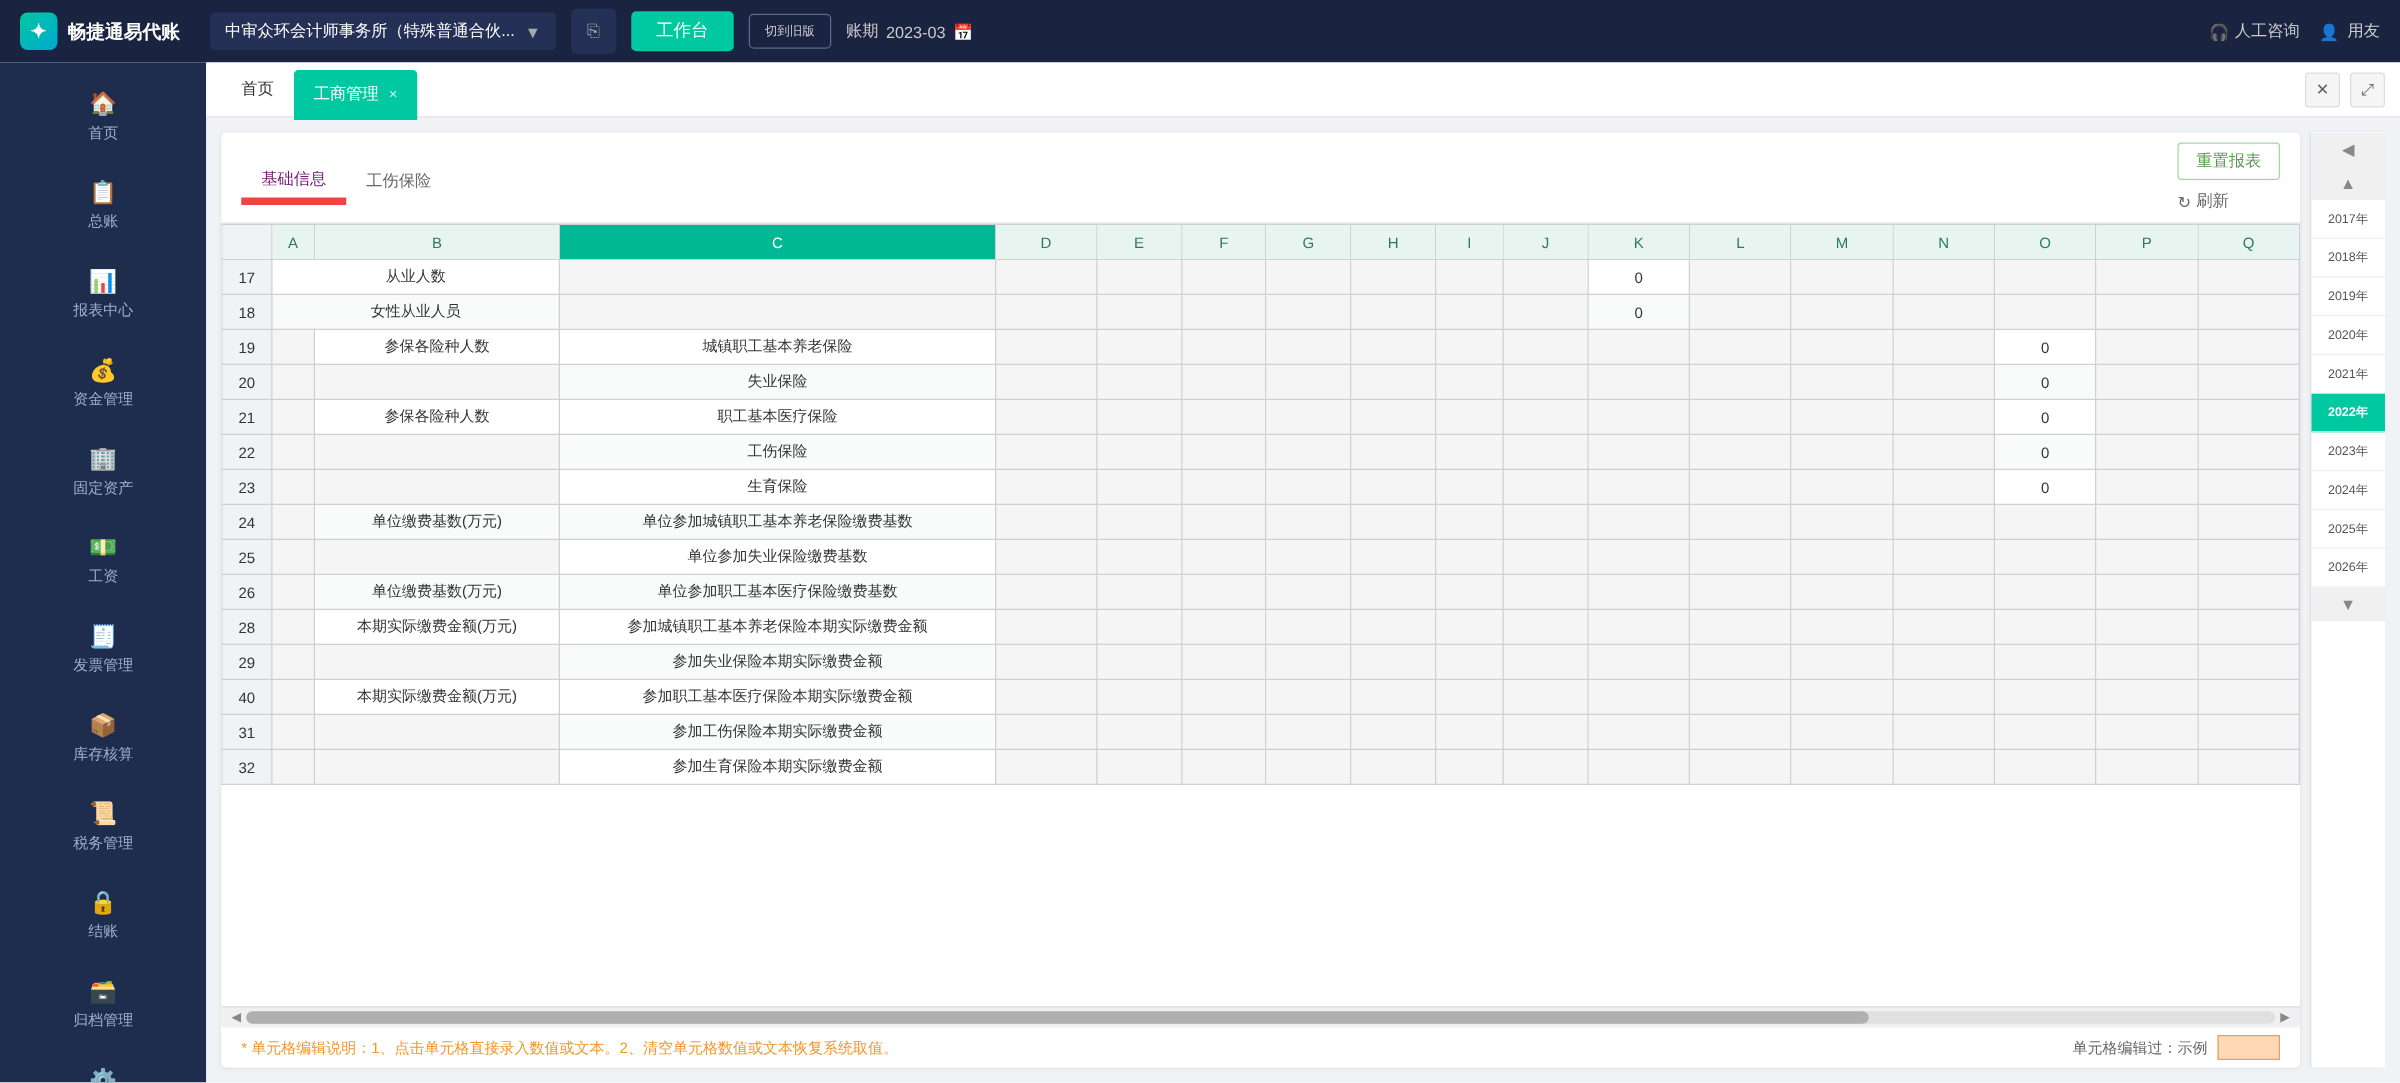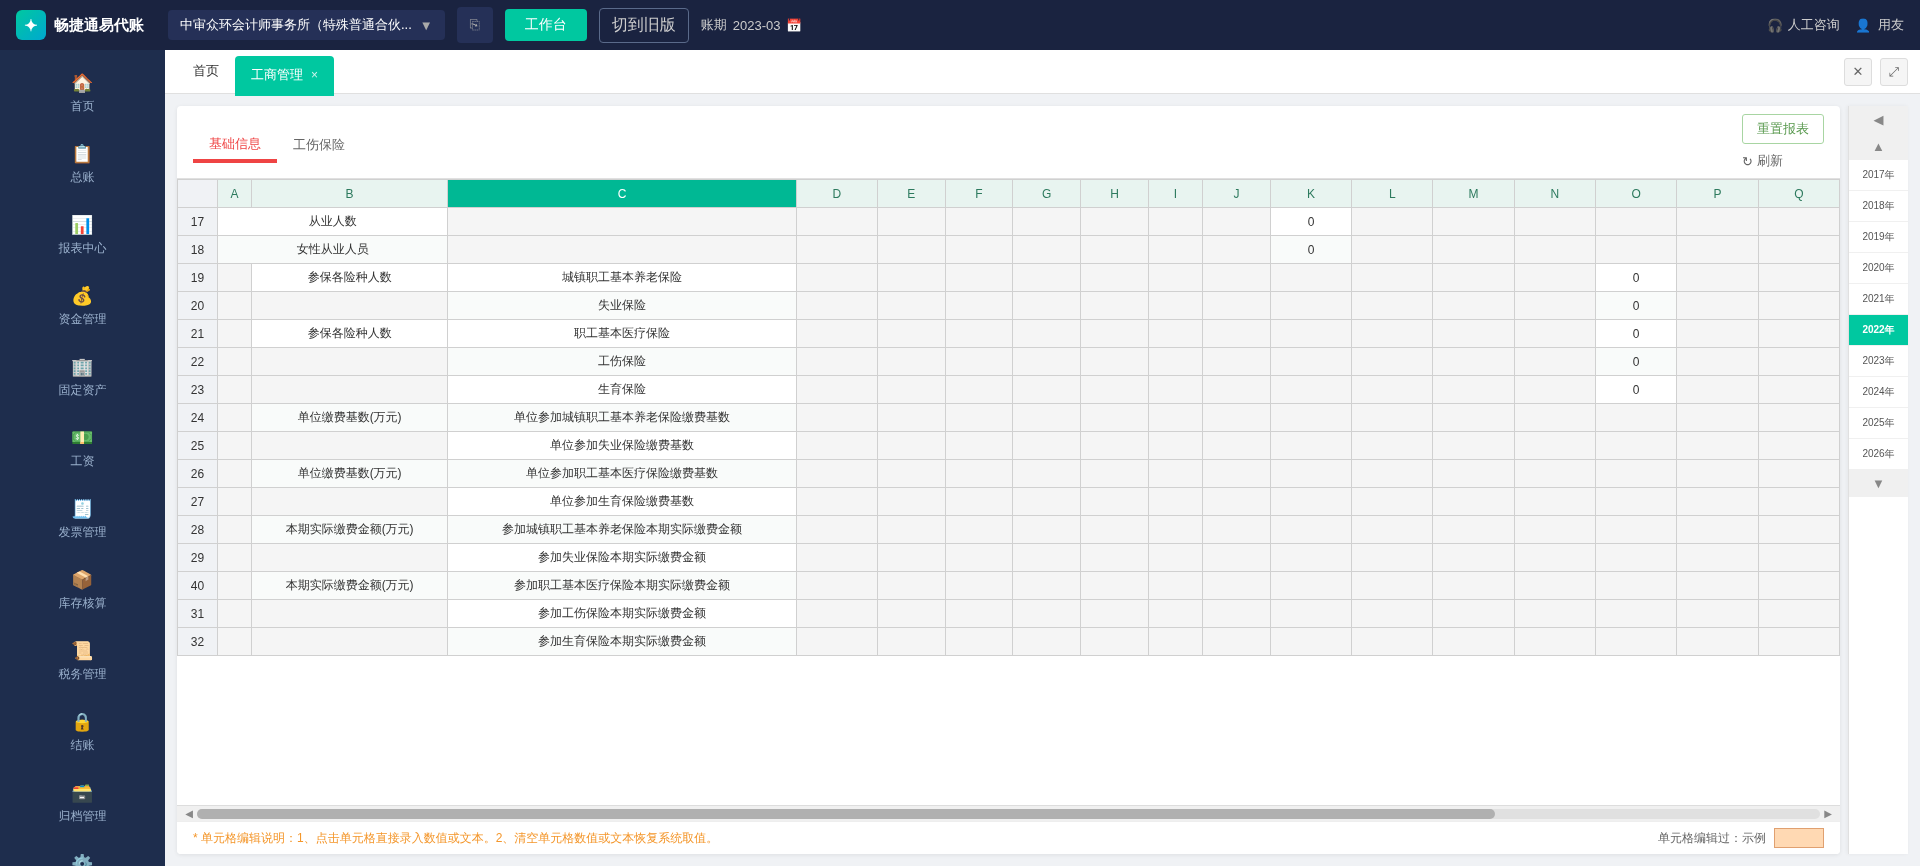--- a/index.html
+++ b/index.html
@@ -6,21 +6,21 @@
     body { font-family: 'Microsoft YaHei', Arial, sans-serif; font-size: 13px; background: #f0f2f5; color: #333; width: 1920px; height: 866px; overflow: hidden; }
 
     
     .header { display: flex; align-items: center; background: #1a2340; height: 50px; padding: 0 16px; gap: 12px; }
     .logo { display: flex; align-items: center; gap: 8px; color: #fff; font-size: 15px; font-weight: bold; min-width: 140px; }
     .logo-icon { width: 30px; height: 30px; background: linear-gradient(135deg, #00c8a0, #00a8d0); border-radius: 6px; display: flex; align-items: center; justify-content: center; color: white; font-size: 16px; }
     .company-selector { display: flex; align-items: center; background: #253057; border-radius: 4px; padding: 6px 12px; color: #fff; font-size: 13px; gap: 8px; cursor: pointer; max-width: 280px; }
     .company-selector .chevron { color: #aaa; }
     .icon-btn { width: 36px; height: 36px; background: #253057; border-radius: 4px; display: flex; align-items: center; justify-content: center; cursor: pointer; color: #aaa; }
     .workbench-btn { background: #00c8a0; color: #fff; border: none; border-radius: 4px; padding: 7px 20px; font-size: 14px; cursor: pointer; font-family: inherit; }
-    .switch-btn { background: transparent; border: 1px solid #5a6a8a; color: #ccc; border-radius: 4px; padding: 6px 12px; font-size: 16px; cursor: pointer; font-family: inherit; }
+    .switch-btn { background: transparent; border: 1px solid #5a6a8a; color: #ccc; border-radius: 4px; padding: 6px 12px; font-size: 10px; cursor: pointer; font-family: inherit; }
     .period-info { color: #ccc; font-size: 13px; display: flex; align-items: center; gap: 6px; }
     .cal-icon { color: #aaa; }
     .header-right { margin-left: auto; display: flex; align-items: center; gap: 16px; color: #ccc; font-size: 13px; }
     .header-right .service { display: flex; align-items: center; gap: 4px; cursor: pointer; }
     .header-right .user { display: flex; align-items: center; gap: 6px; cursor: pointer; }
 
     
     .layout { display: flex; height: calc(866px - 50px); }
     .sidebar { width: 165px; background: #1e2d4d; display: flex; flex-direction: column; padding: 8px 0; flex-shrink: 0; }
     .sidebar-item { display: flex; flex-direction: column; align-items: center; padding: 12px 8px; color: #9ab0cc; cursor: pointer; font-size: 12px; gap: 4px; border-radius: 4px; margin: 2px 8px; }
@@ -38,21 +38,21 @@
     .tab-controls { margin-left: auto; display: flex; gap: 8px; }
     .tab-ctrl-btn { width: 28px; height: 28px; display: flex; align-items: center; justify-content: center; cursor: pointer; color: #666; border: 1px solid #ddd; border-radius: 3px; background: #f5f5f5; }
 
     
     .content { flex: 1; display: flex; overflow: hidden; padding: 12px; gap: 8px; }
     .content-main { flex: 1; background: #fff; border-radius: 4px; display: flex; flex-direction: column; overflow: hidden; box-shadow: 0 1px 4px rgba(0,0,0,0.08); }
 
     
     .sub-tabs { display: flex; align-items: center; padding: 8px 16px 0; border-bottom: 1px solid #e0e0e0; gap: 0; }
     .sub-tab { padding: 6px 16px; cursor: pointer; font-size: 13px; color: #666; border-bottom: 2px solid transparent; }
-    .sub-tab.active { color: #ef4444; border-bottom: 4px solid #ef4444; font-weight: 500; }
+    .sub-tab.active { color: #701a75; border-bottom: 6px solid #ef4444; font-weight: 500; }
     .sub-tab-actions { margin-left: auto; display: flex; gap: 8px; padding-bottom: 8px; flex-direction: column; }
     .reset-btn { border: 1px solid #a8d5a2; color: #5a9a50; background: #fff; border-radius: 3px; padding: 5px 14px; font-size: 13px; cursor: pointer; font-family: inherit; }
     .refresh-btn { border: none; background: transparent; color: #666; font-size: 13px; cursor: pointer; font-family: inherit; display: flex; align-items: center; gap: 4px; }
 
     
     .spreadsheet-container { flex: 1; overflow: hidden; display: flex; flex-direction: column; }
     .spreadsheet-scroll { flex: 1; overflow: auto; }
     .spreadsheet { border-collapse: collapse; width: 100%; font-size: 12px; }
     .spreadsheet th, .spreadsheet td { border: 1px solid #d0d0d0; padding: 0; text-align: center; white-space: nowrap; }
     .spreadsheet thead th { background: #e8f4f0; color: #2d7a5e; font-weight: 500; height: 28px; padding: 0 8px; font-size: 12px; position: sticky; top: 0; z-index: 2; }
@@ -433,40 +433,20 @@
                   <td class="td-empty"></td>
                   <td class="td-empty"></td>
                   <td class="td-empty"></td>
                   <td class="td-empty"></td>
                   <td class="td-empty"></td>
                   <td class="td-empty"></td>
                   <td class="td-empty"></td>
                   <td class="td-empty"></td>
                 </tr>
 
-                <tr>
-                  <td class="td-row-num">27</td>
-                  <td class="td-empty"></td>
-                  <td class="td-empty"></td>
-                  <td class="td-label">单位参加生育保险缴费基数</td>
-                  <td class="td-empty"></td>
-                  <td class="td-empty"></td>
-                  <td class="td-empty"></td>
-                  <td class="td-empty"></td>
-                  <td class="td-empty"></td>
-                  <td class="td-empty"></td>
-                  <td class="td-empty"></td>
-                  <td class="td-empty"></td>
-                  <td class="td-empty"></td>
-                  <td class="td-empty"></td>
-                  <td class="td-empty"></td>
-                  <td class="td-empty"></td>
-                  <td class="td-empty"></td>
-                  <td class="td-empty"></td>
-                </tr>
 
                 <tr>
                   <td class="td-row-num">28</td>
                   <td class="td-empty"></td>
                   <td class="td-merge-label">本期实际缴费金额(万元)</td>
                   <td class="td-label">参加城镇职工基本养老保险本期实际缴费金额</td>
                   <td class="td-empty"></td>
                   <td class="td-empty"></td>
                   <td class="td-empty"></td>
                   <td class="td-empty"></td>

